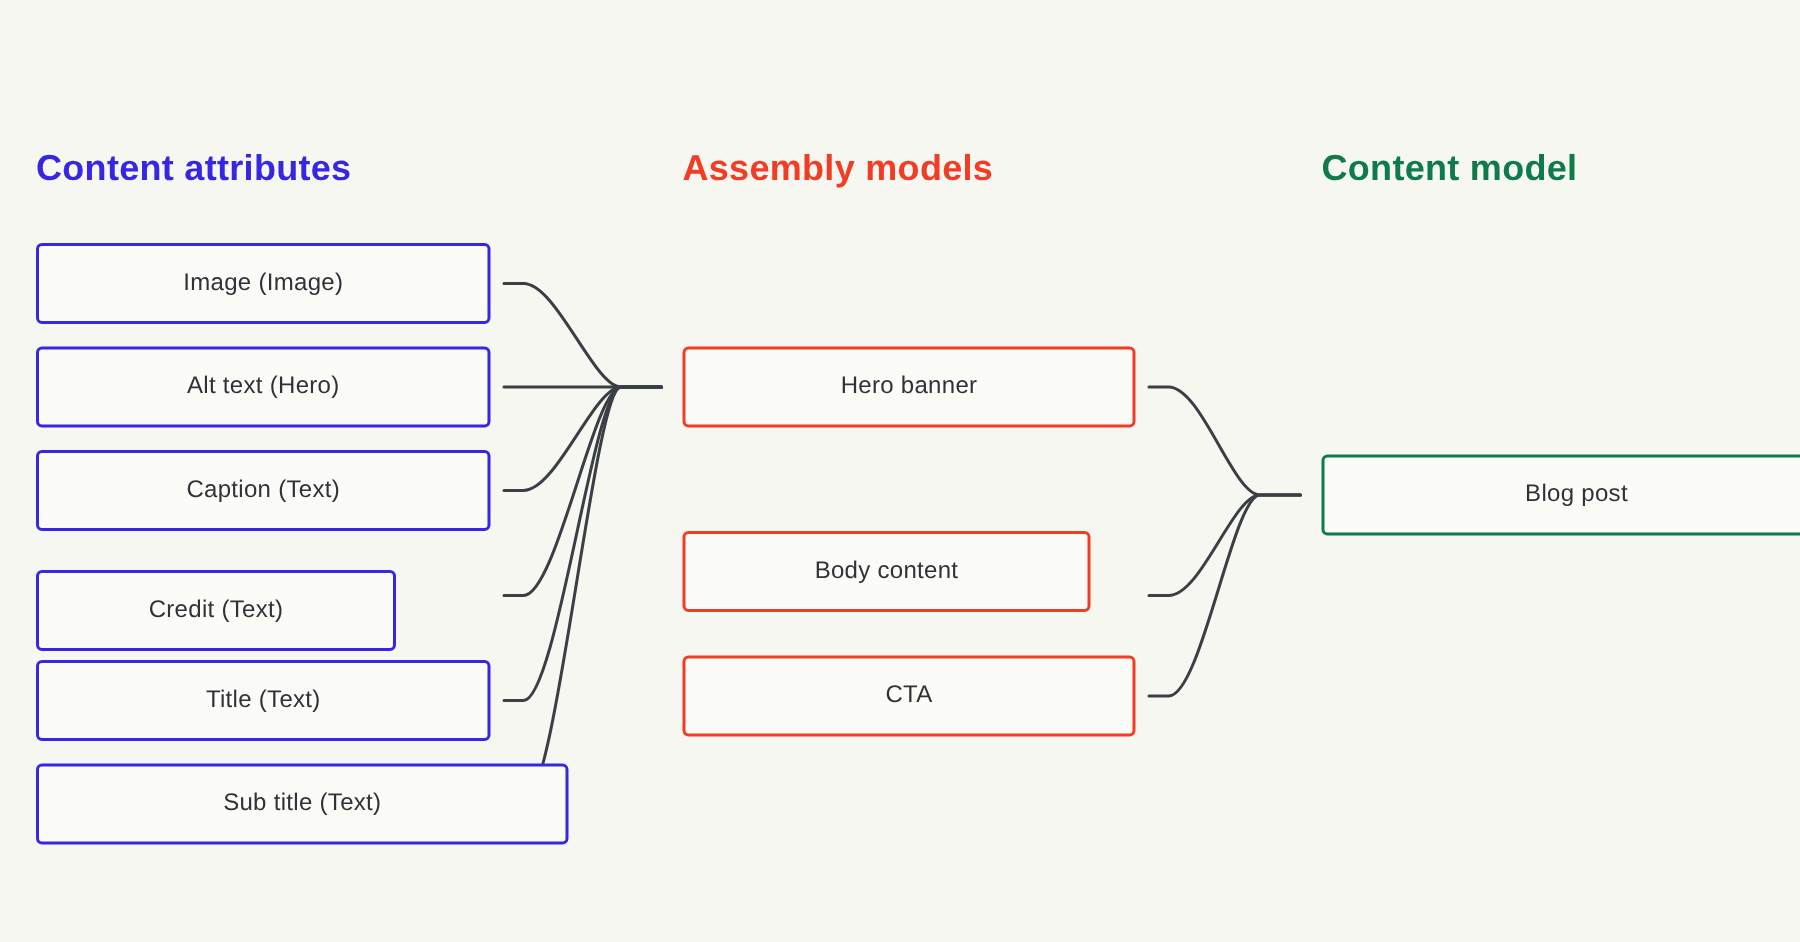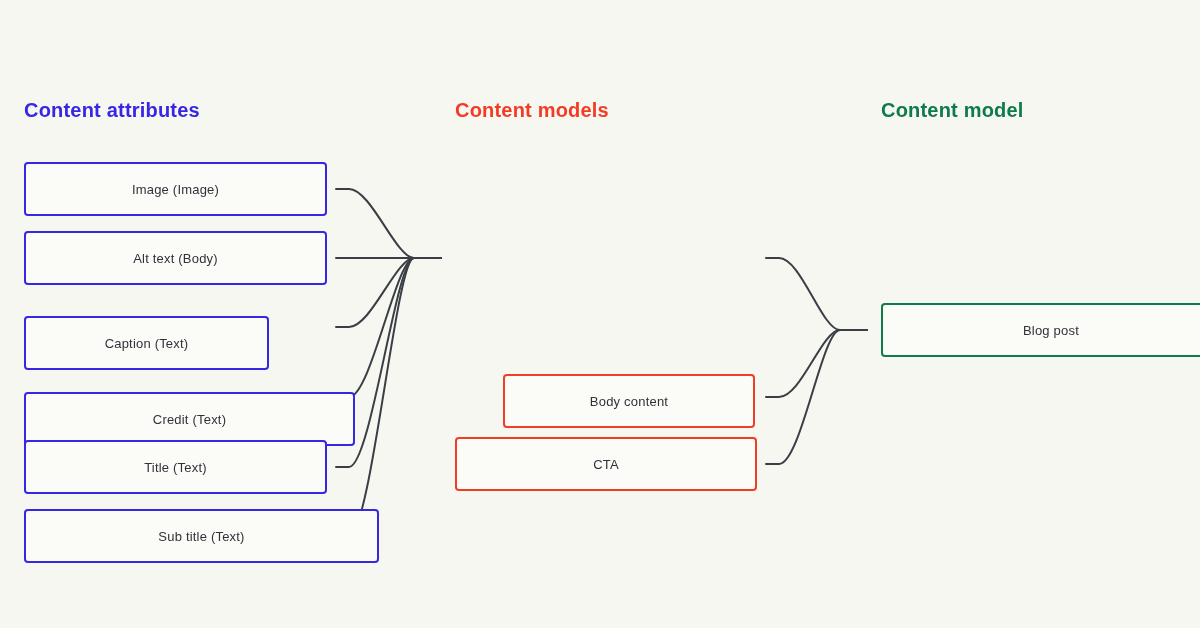--- a/index.html
+++ b/index.html
@@ -14,36 +14,36 @@
     overflow:hidden;
   }
   .connectors{
     position:absolute;left:0;top:0;width:1200px;height:628px;
     pointer-events:none;
   }
   .col-title{
     position:absolute;
     top:99px;
     margin:0;
-    font-size:20px;
+    font-size:24px;
     font-weight:700;
     letter-spacing:.2px;
     color:var(--accent,#333);
   }
   .node{
     position:absolute;
     height:54px;
     box-sizing:border-box;
     border:2px solid var(--accent,#333);
     border-radius:4px;
     background:#FBFBF7;
     display:flex;
     align-items:center;
     justify-content:center;
-    font-size:13px;
+    font-size:16px;
     letter-spacing:.2px;
     color:#303239;
   }
 </style>
 </head>
 <body>
 
 <div class="canvas">
 
   <svg class="connectors" width="1200" height="628" viewBox="0 0 1200 628">
@@ -53,36 +53,37 @@
       <path d="M 336 397 H 349 C 371 397 396 258 414 258 H 441" fill="none" stroke="#3A3F46" stroke-width="2" stroke-linecap="round"></path>
       <path d="M 336 467 H 349 C 371 467 396 258 414 258 H 441" fill="none" stroke="#3A3F46" stroke-width="2" stroke-linecap="round"></path>
       <path d="M 336 536 H 349 C 371 536 396 258 414 258 H 441" fill="none" stroke="#3A3F46" stroke-width="2" stroke-linecap="round"></path>
       <path d="M 766 258 H 779 C 801 258 822 330 840 330 H 867" fill="none" stroke="#3A3F46" stroke-width="2" stroke-linecap="round"></path>
       <path d="M 766 397 H 779 C 801 397 822 330 840 330 H 867" fill="none" stroke="#3A3F46" stroke-width="2" stroke-linecap="round"></path>
       <path d="M 766 464 H 779 C 801 464 822 330 840 330 H 867" fill="none" stroke="#3A3F46" stroke-width="2" stroke-linecap="round"></path>
     </svg>
 
   <h2 class="col-title" style="left: 24px; --accent: #3726E4;">Content attributes</h2>
 
-  <h2 class="col-title" style="left: 455px; --accent: #F23C25;">Content models</h2>
+  <h2 class="col-title" style="left: 455px; --accent: #F23C25;">Assembly models</h2>
 
   <h2 class="col-title" style="left: 881px; --accent: #0F7B4B;">Content model</h2>
 
   <div class="node" style="left: 24px; top: 162px; width: 303px; --accent: #3726E4;">Image (Image)</div>
 
-  <div class="node" style="left: 24px; top: 231px; width: 303px; --accent: #3726E4;">Alt text (Body)</div>
+  <div class="node" style="left: 24px; top: 231px; width: 303px; --accent: #3726E4;">Alt text (Hero)</div>
 
-  <div class="node" style="left: 24px; top: 316px; width: 245px; --accent: #3726E4;">Caption (Text)</div>
+  <div class="node" style="left: 24px; top: 300px; width: 303px; --accent: #3726E4;">Caption (Text)</div>
 
-  <div class="node" style="left: 24px; top: 392px; width: 331px; --accent: #3726E4;">Credit (Text)</div>
+  <div class="node" style="left: 24px; top: 380px; width: 240px; --accent: #3726E4;">Credit (Text)</div>
 
   <div class="node" style="left: 24px; top: 440px; width: 303px; --accent: #3726E4;">Title (Text)</div>
 
   <div class="node" style="left: 24px; top: 509px; width: 355px; --accent: #3726E4;">Sub title (Text)</div>
 
+  <div class="node" style="left: 455px; top: 231px; width: 302px; --accent: #F23C25;">Hero banner</div>
 
-  <div class="node" style="left: 455px; top: 374px; width: 252px; margin-left: 48px; --accent: #F23C25;">Body content</div>
+  <div class="node" style="left: 455px; top: 354px; width: 272px; --accent: #F23C25;">Body content</div>
 
   <div class="node" style="left: 455px; top: 437px; width: 302px; --accent: #F23C25;">CTA</div>
 
   <div class="node" style="left: 881px; top: 303px; width: 340px; --accent: #0F7B4B;">Blog post</div>
 
 </div>
 
 </body></html>

